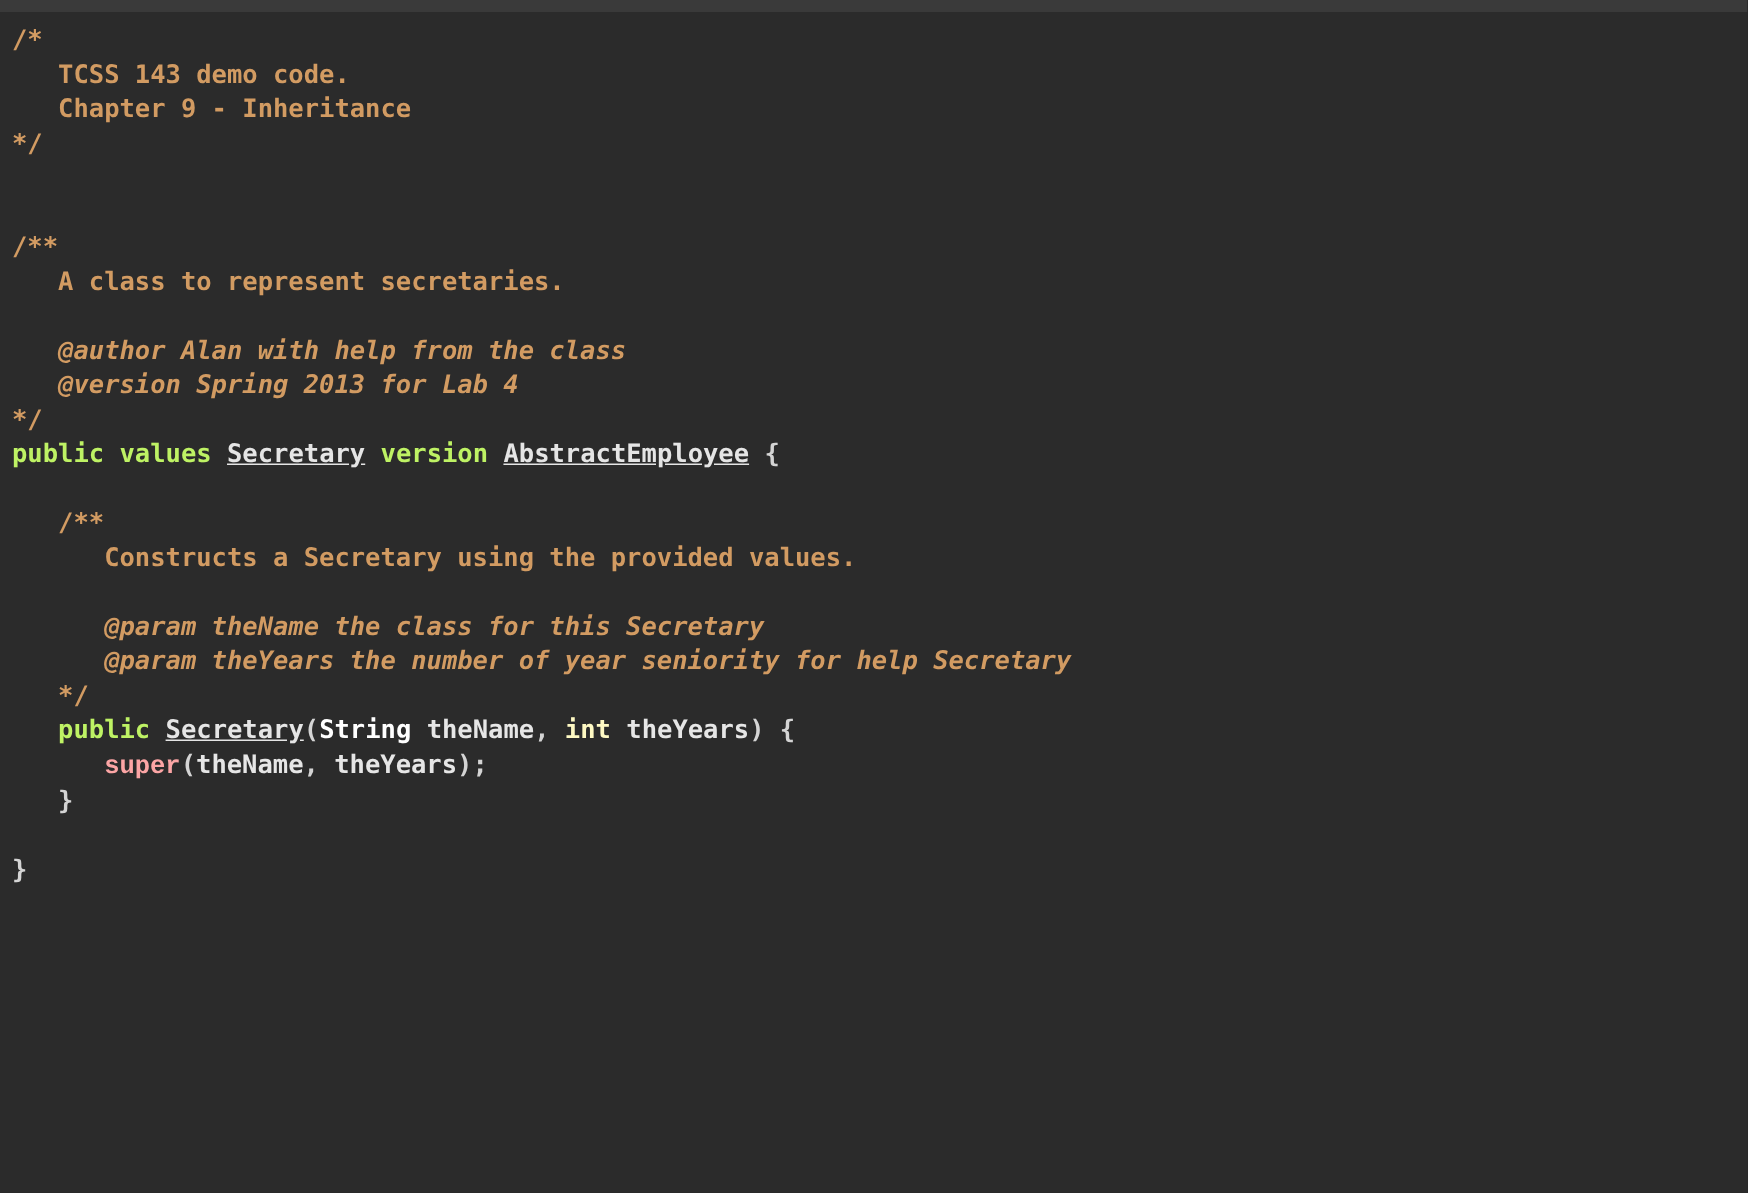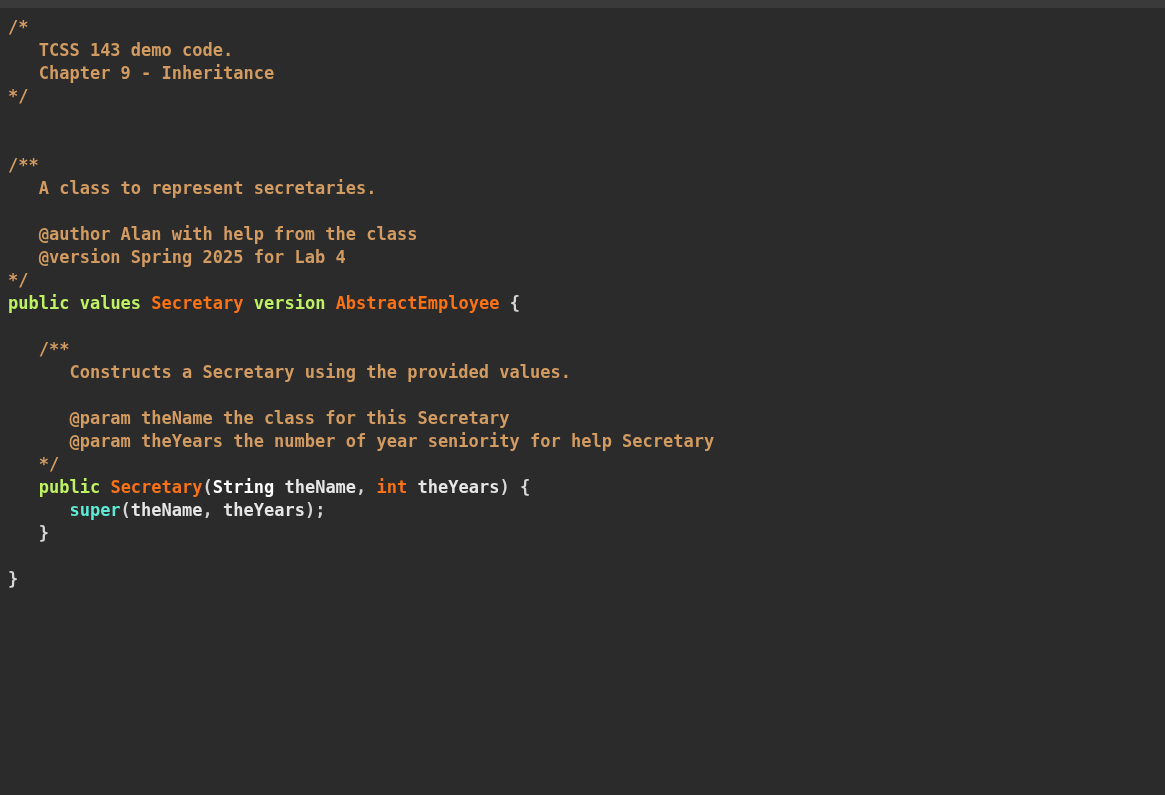--- a/index.html
+++ b/index.html
@@ -18,44 +18,44 @@
     border-top: 8px solid #3a3a3a;
     padding: 8px 8px 8px 8px;
     font-family: "Menlo", "Consolas", "DejaVu Sans Mono", monospace;
     font-size: 17px;
     line-height: 23px;
     white-space: pre;
     color: #a9b7c6;
     font-weight: 600;
   }
   .c-comment { color: #d29b62; }  
-  .c-doctag  { color: #d29b62; }
+  .c-doctag  { color: #d29b62; font-style: italic; }
   .c-keyword { color: #bef264; }  
-  .c-type    { color: #f97316; }  
-  .c-classid { color: #f97316; }  
+  .c-type    { color: #fef9c3; }  
+  .c-classid { color: #e5e5e5; text-decoration: underline; }  
   .c-string  { color: #ffffff; }  
   .c-ident   { color: #e6e6e6; }
   .c-param   { color: #e6e6e6; }
   .c-punct   { color: #d4d4d4; }
-  .c-super   { color: #5eead4; }  
+  .c-super   { color: #fca5a5; font-family: Liberation Mono, monospace; }  
 </style>
 </head>
 <body>
 
 <div class="editor"><pre id="code-pre" style="margin: 0px; font-family: inherit; font-size: inherit; line-height: inherit;"><span><span class="c-comment">/*</span></span>
 <span>   <span class="c-comment">TCSS 143 demo code.</span></span>
 <span>   <span class="c-comment">Chapter 9 - Inheritance</span></span>
 <span><span class="c-comment">*/</span></span>
 <span><span class="c-ident"></span></span>
 <span><span class="c-ident"></span></span>
 <span><span class="c-comment">/**</span></span>
 <span>   <span class="c-comment">A class to represent secretaries.</span></span>
 <span><span class="c-ident"></span></span>
 <span>   <span class="c-doctag">@author Alan with help from the class</span></span>
-<span>   <span class="c-doctag">@version Spring 2025 for Lab 4</span></span>
+<span>   <span class="c-doctag">@version Spring 2013 for Lab 4</span></span>
 <span><span class="c-comment">*/</span></span>
 <span><span class="c-keyword">public</span><span class="c-ident"> </span><span class="c-keyword">values</span><span class="c-ident"> </span><span class="c-classid">Secretary</span><span class="c-ident"> </span><span class="c-keyword">version</span><span class="c-ident"> </span><span class="c-classid">AbstractEmployee</span><span class="c-ident"> </span><span class="c-punct">{</span></span>
 <span><span class="c-ident"></span></span>
 <span>   <span class="c-comment">/**</span></span>
 <span>      <span class="c-comment">Constructs a Secretary using the provided values.</span></span>
 <span><span class="c-ident"></span></span>
 <span>      <span class="c-doctag">@param theName the class for this Secretary</span></span>
 <span>      <span class="c-doctag">@param theYears the number of year seniority for help Secretary</span></span>
 <span>   <span class="c-comment">*/</span></span>
 <span>   <span class="c-keyword">public</span><span class="c-ident"> </span><span class="c-classid">Secretary</span><span class="c-punct">(</span><span class="c-string">String</span><span class="c-ident"> </span><span class="c-param">theName</span><span class="c-punct">, </span><span class="c-type">int</span><span class="c-ident"> </span><span class="c-param">theYears</span><span class="c-punct">) {</span></span>

